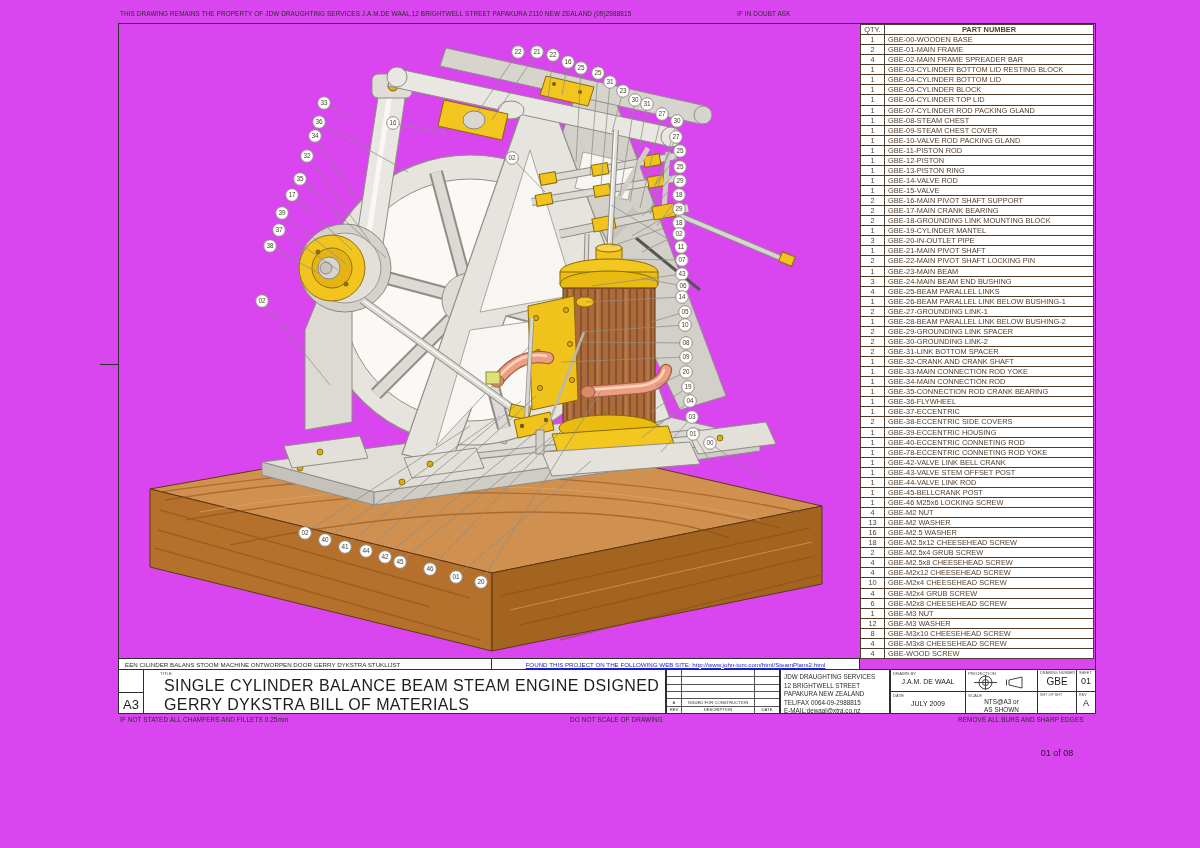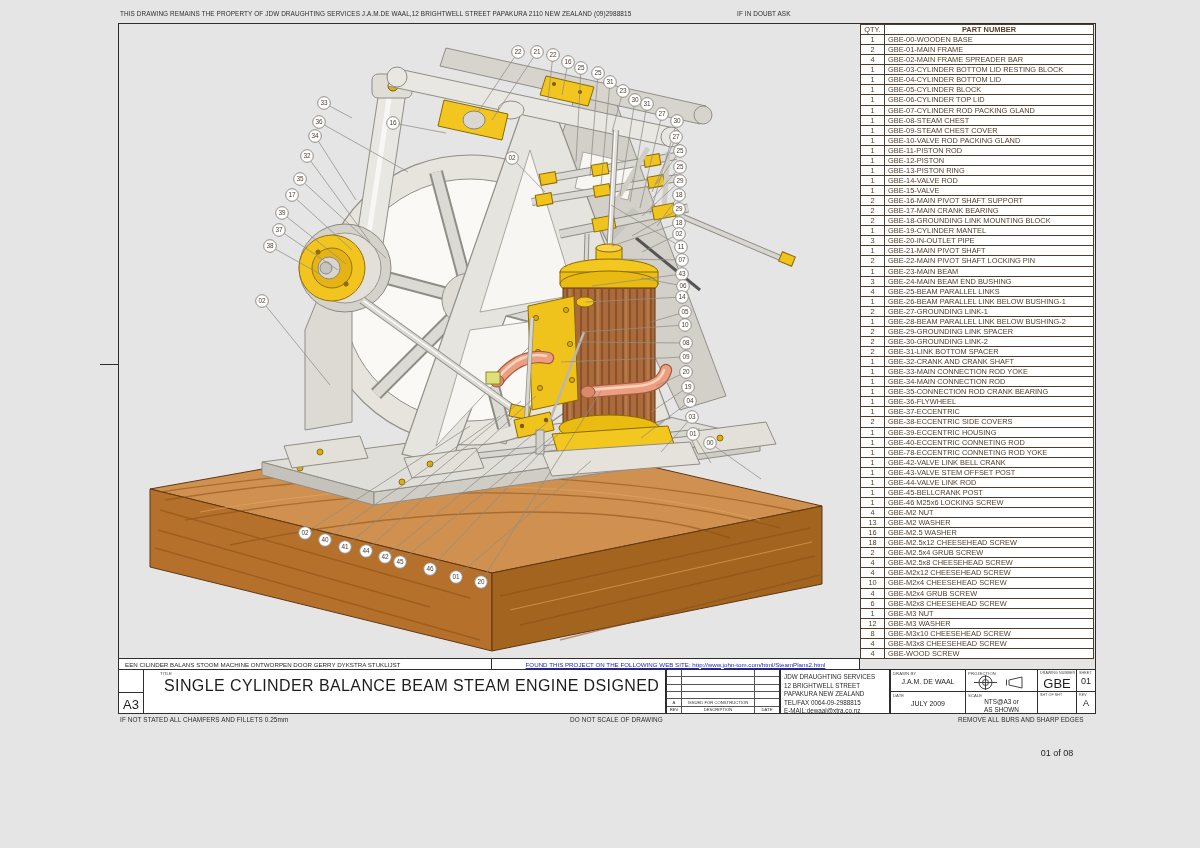--- a/index.html
+++ b/index.html
@@ -1,16 +1,16 @@
 <!DOCTYPE html>
 <html><head>
 <meta charset="utf-8">
 <style>
   html,body{margin:0;padding:0;background:#fff;}
-  .page{position:relative;width:1200px;height:848px;background:#e5e5e5;overflow:hidden;
+  .page{position:relative;width:1200px;height:848px;background:#d946ef;overflow:hidden;
         font-family:"Liberation Sans",sans-serif;color:#222;}
   .abs{position:absolute;}
   .note{font-size:6.4px;letter-spacing:0.1px;color:#2b2b2b;white-space:nowrap;}
   .border-box{position:absolute;left:118px;top:23px;width:978px;height:691px;border:1px solid #2e2e2e;box-sizing:border-box;}
   .tick{position:absolute;left:100px;top:364px;width:18px;height:0;border-top:1px solid #2e2e2e;}
   
   #parts-table{position:absolute;left:860px;top:24px;width:234px;height:635px;
     border:1px solid #4e3b2a;box-sizing:border-box;display:flex;flex-direction:column;background:#fff;}
   .prow{display:flex;flex:1;min-height:0;border-top:1px solid #4e3b2a;font-size:7.4px;color:#56402e;align-items:stretch;}
   .prow:first-child{border-top:none;}
@@ -26,21 +26,21 @@
   .a3{display:flex;align-items:flex-end;justify-content:center;font-size:13px;color:#1d1d1d;}
   .rev-grid{position:absolute;display:flex;flex-direction:column;}
   .rev-row{flex:1;display:flex;border-top:1px solid #555;font-size:4.2px;color:#333;}
   .rev-row:first-child{border-top:none;}
   .rev-row>div{display:flex;align-items:center;justify-content:center;overflow:hidden;white-space:nowrap;}
   .rev-c1{width:14px;border-right:1px solid #555;}
   .rev-c2{flex:1;border-right:1px solid #555;}
   .rev-c3{width:24px;}
   .company{font-size:6.3px;line-height:8.6px;color:#2b2b2b;padding:3px 0 0 3px;white-space:nowrap;}
   .val7{position:absolute;left:0;right:0;top:8px;text-align:center;font-size:7px;color:#1d1d1d;white-space:nowrap;}
-  .val10{position:absolute;left:0;right:0;top:6px;text-align:center;font-size:13px;color:#1d1d1d;white-space:nowrap;}
+  .val10{position:absolute;left:0;right:0;top:6px;text-align:center;font-size:10px;color:#1d1d1d;white-space:nowrap;}
   .scale2{position:absolute;left:0;right:0;top:6px;text-align:center;font-size:6.4px;line-height:7.6px;color:#1d1d1d;white-space:nowrap;}
   svg text.bal{font-family:"Liberation Sans",sans-serif;font-size:6.4px;fill:#4d3a2b;}
 </style>
 </head>
 <body>
 
 <div class="page">
 
   <div class="abs note" style="left:120px;top:10px;">THIS DRAWING REMAINS THE PROPERTY OF JDW DRAUGHTING SERVICES J.A.M.DE WAAL,12 BRIGHTWELL STREET PAPAKURA 2110 NEW ZEALAND (09)2988815</div>
   <div class="abs note" style="left:737px;top:10px;">IF IN DOUBT ASK</div>
@@ -711,20 +711,21 @@
   <div class="cell weblink" style="left:491px;top:658px;width:369px;height:12px;">FOUND THIS PROJECT ON THE FOLLOWING WEB SITE: http://www.john-tom.com/html/SteamPlans2.html</div>
 
   <div class="cell" style="left:118px;top:669px;width:26px;height:45px;">
     <div style="position:absolute;left:0;right:0;top:0;height:22px;border-bottom:1px solid #2e2e2e;"></div>
     <div class="a3" style="position:absolute;left:0;right:0;bottom:1px;height:16px;">A3</div>
   </div>
 
   <div class="cell" style="left:143px;top:669px;width:523px;height:45px;">
     <span class="lbl" style="left:16px;">TITLE</span>
     <div class="bigtitle" style="left:20px;top:7px;">SINGLE CYLINDER BALANCE BEAM STEAM ENGINE DSIGNED BY</div>
+    <div class="bigtitle" style="left:20px;top:26px;">GERRY DYKSTRA BILL OF MATERIALS</div>
   </div>
 
   <div class="cell" style="left:666px;top:669px;width:114px;height:45px;">
     <div class="rev-grid" style="left:0;top:0;right:0;bottom:0;">
       <div class="rev-row">
           <div class="rev-c1"></div>
           <div class="rev-c2"></div>
           <div class="rev-c3"></div>
         </div>
       <div class="rev-row">

